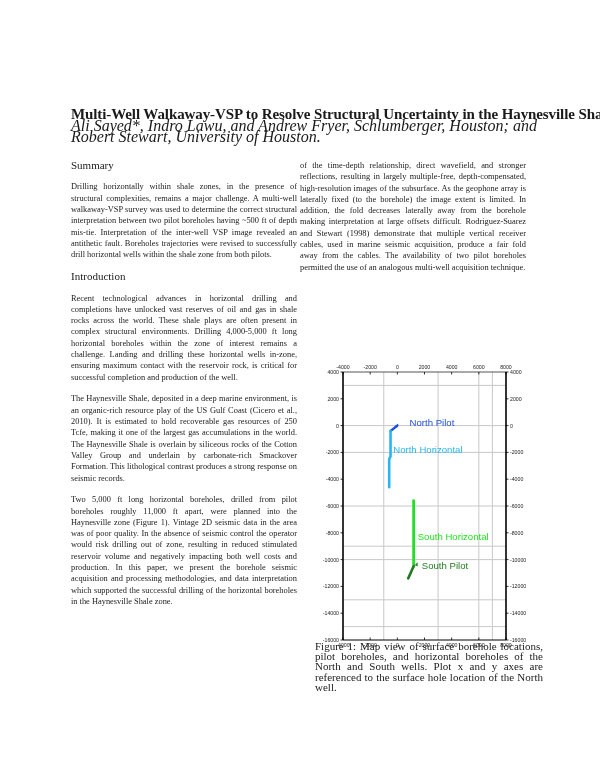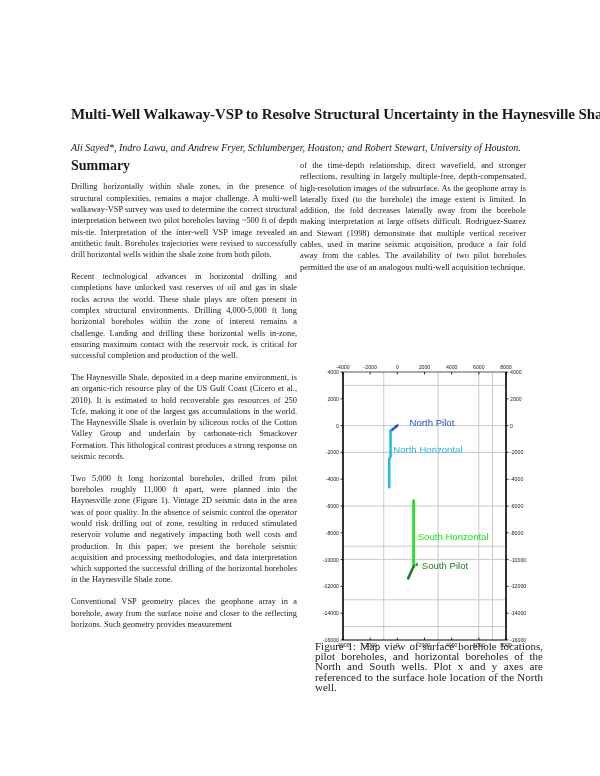--- a/index.html
+++ b/index.html
@@ -1,46 +1,46 @@
 <!DOCTYPE html>
 <html><head>
 <meta charset="utf-8">
 <style>
   html, body { margin: 0; padding: 0; background: #ffffff; }
   body { width: 600px; height: 776px; position: relative; overflow: hidden;
          font-family: "Liberation Serif", "DejaVu Serif", serif; color: #1a1a1a; }
   .title { position: absolute; left: 71px; top: 106px; width: 470px;
            font-weight: bold; font-size: 15px; letter-spacing: -0.1px; white-space: nowrap; }
   .authors { position: absolute; left: 71px; top: 120px; width: 470px;
-             font-style: italic; font-size: 10px; line-height: 11.4px; margin-top: 22px; }
+             font-style: italic; font-size: 16px; line-height: 11.4px; }
   .col { position: absolute; width: 226px; font-size: 8.4px; line-height: 11.3px; }
   .col.left { left: 71px; top: 160px; }
   .col.right { left: 300px; top: 160px; }
   .col p { margin: 0 0 10.5px 0; text-align: justify; hyphens: none; }
-  .col h2 { margin: 0 0 10.2px 0; font-size: 14px; font-weight: bold; line-height: 11.3px; }
+  .col h2 { margin: 0 0 10.2px 0; font-size: 11px; font-weight: normal; line-height: 11.3px; }
   .caption { position: absolute; left: 315px; top: 641px; width: 228px;
              font-size: 11px; line-height: 10.2px; text-align: justify; }
   .fig { position: absolute; left: 300px; top: 356px; width: 250px; height: 292px; }
   .fig svg { position: absolute; left: 0; top: 0; }
   .tick { font-family: "Liberation Sans", "DejaVu Sans", sans-serif; font-size: 5.2px; fill: #222; }
   .lbl  { font-family: "Liberation Sans", "DejaVu Sans", sans-serif; font-size: 9.6px; }
 </style>
 </head>
 <body>
 
 <div class="title">Multi-Well Walkaway-VSP to Resolve Structural Uncertainty in the Haynesville Shale Play</div>
 <div class="authors">Ali Sayed*, Indro Lawu, and Andrew Fryer, Schlumberger, Houston; and Robert Stewart, University of Houston.</div>
 
 <div class="col left">
   <h2>Summary</h2>
   <p>Drilling horizontally within shale zones, in the presence of structural complexities, remains a major challenge. A multi-well walkaway-VSP survey was used to determine the correct structural interpretation between two pilot boreholes having ~500 ft of depth mis-tie. Interpretation of the inter-well VSP image revealed an antithetic fault. Boreholes trajectories were revised to successfully drill horizontal wells within the shale zone from both pilots.</p>
+  <h2>Introduction</h2>
   <p>Recent technological advances in horizontal drilling and completions have unlocked vast reserves of oil and gas in shale rocks across the world. These shale plays are often present in complex structural environments. Drilling 4,000-5,000 ft long horizontal boreholes within the zone of interest remains a challenge. Landing and drilling these horizontal wells in-zone, ensuring maximum contact with the reservoir rock, is critical for successful completion and production of the well.</p>
   <p>The Haynesville Shale, deposited in a deep marine environment, is an organic-rich resource play of the US Gulf Coast (Cicero et al., 2010). It is estimated to hold recoverable gas resources of 250 Tcfe, making it one of the largest gas accumulations in the world. The Haynesville Shale is overlain by siliceous rocks of the Cotton Valley Group and underlain by carbonate-rich Smackover Formation. This lithological contrast produces a strong response on seismic records.</p>
   <p>Two 5,000 ft long horizontal boreholes, drilled from pilot boreholes roughly 11,000 ft apart, were planned into the Haynesville zone (Figure 1). Vintage 2D seismic data in the area was of poor quality. In the absence of seismic control the operator would risk drilling out of zone, resulting in reduced stimulated reservoir volume and negatively impacting both well costs and production. In this paper, we present the borehole seismic acquisition and processing methodologies, and data interpretation which supported the successful drilling of the horizontal boreholes in the Haynesville Shale zone.</p>
-  <p>Conventional VSP geometry places the geophone array in a borehole, away from the surface noise and closer to the reflecting horizons. Such geometry provides measurement</p>
 </div>
 
 <div class="col right">
   <p>of the time-depth relationship, direct wavefield, and stronger reflections, resulting in largely multiple-free, depth-compensated, high-resolution images of the subsurface. As the geophone array is laterally fixed (to the borehole) the image extent is limited. In addition, the fold decreases laterally away from the borehole making interpretation at large offsets difficult. Rodriguez-Suarez and Stewart (1998) demonstrate that multiple vertical receiver cables, used in marine seismic acquisition, produce a fair fold away from the cables. The availability of two pilot boreholes permitted the use of an analogous multi-well acquisition technique.</p>
 </div>
 
 <div class="fig">
   <svg id="plot" width="250" height="292" viewBox="0 0 250 292">
       <line x1="83.75" x2="83.75" y1="16" y2="284" stroke="#c8c8c8" stroke-width="1"></line>
       <line x1="138.08333333333334" x2="138.08333333333334" y1="16" y2="284" stroke="#c8c8c8" stroke-width="1"></line>

